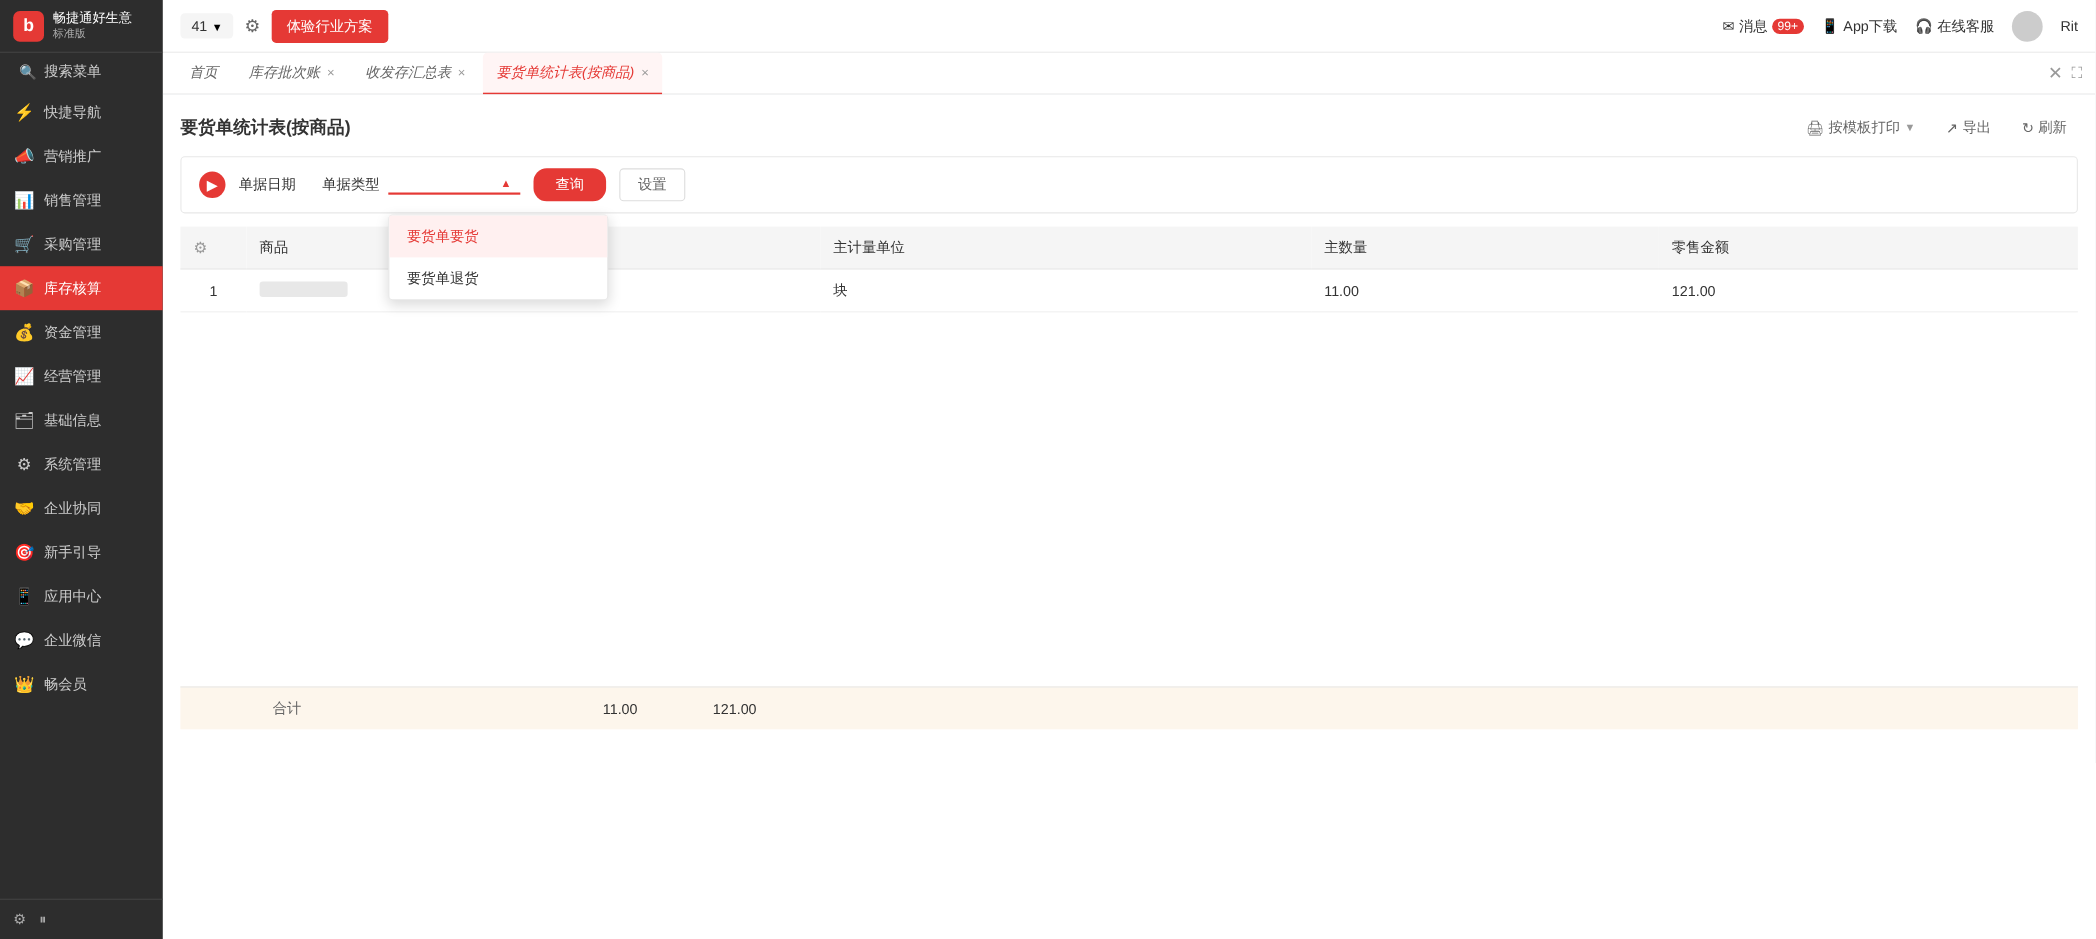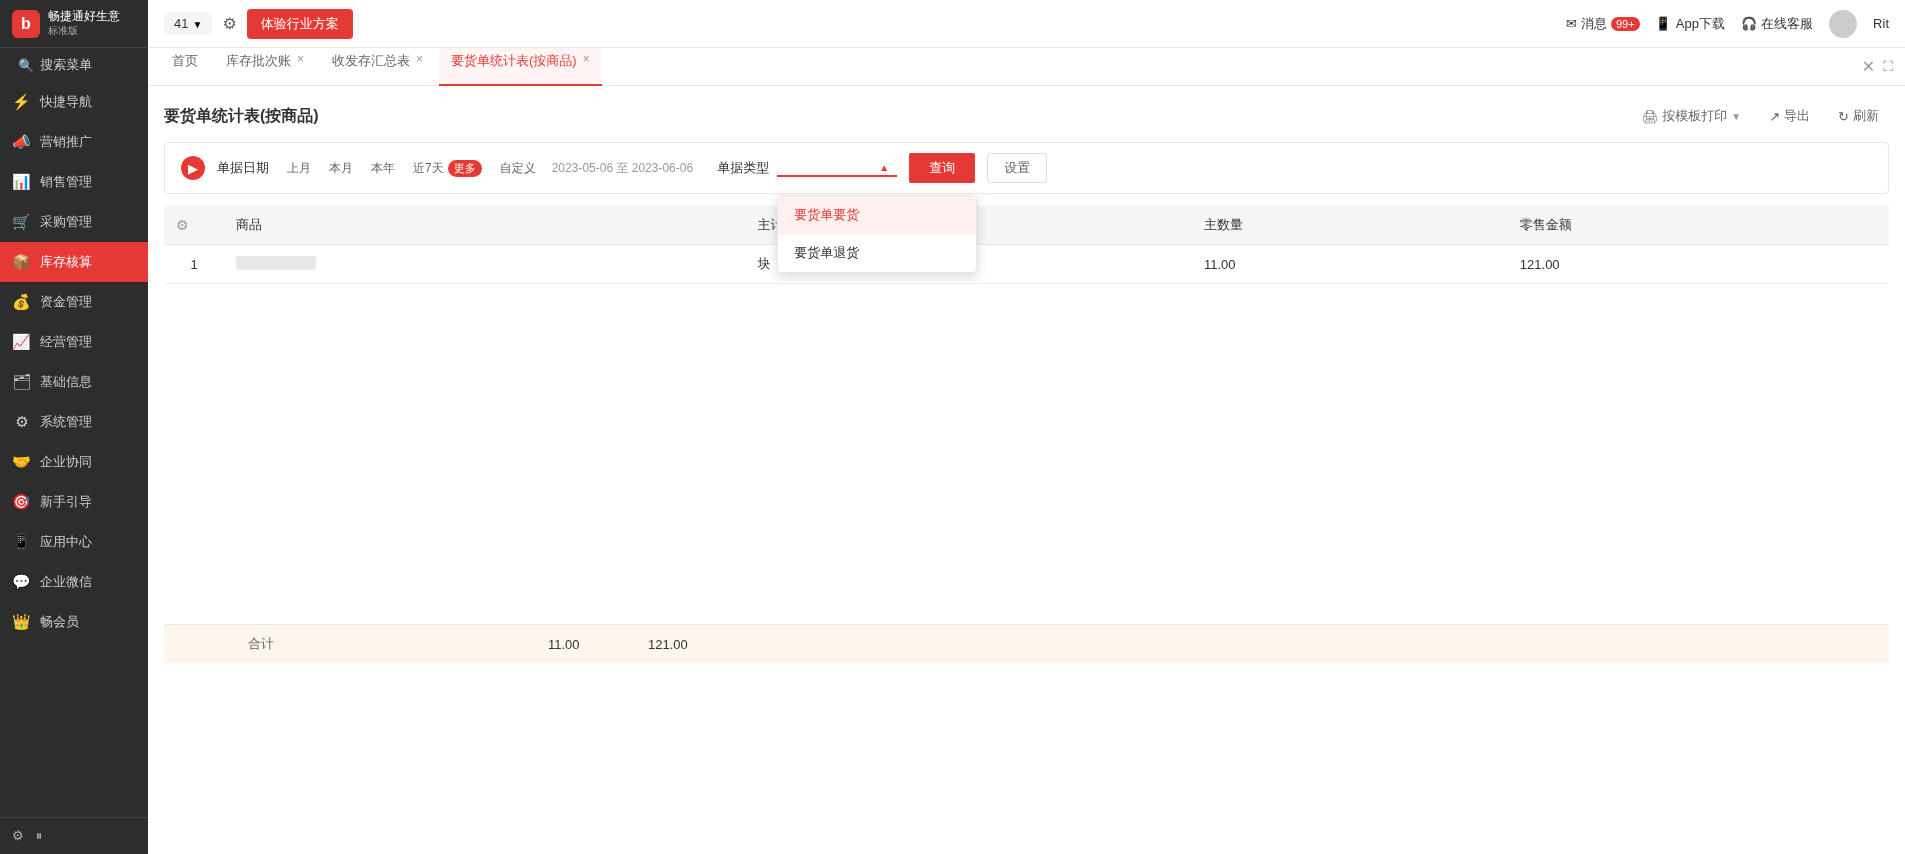--- a/index.html
+++ b/index.html
@@ -86,21 +86,21 @@
       background: #fff;
       border-bottom: 1px solid #e8e8e8;
       display: flex;
       align-items: center;
       padding: 0 12px;
       height: 38px;
       flex-shrink: 0;
       gap: 4px;
     }
     .tab {
-      display: flex; padding: 4px 12px; cursor: pointer; font-size: 13px; color: #666; border-bottom: 2px solid transparent; height: 38px;
+      display: flex; align-items: center; padding: 4px 12px; cursor: pointer; font-size: 13px; color: #666; border-bottom: 2px solid transparent; height: 38px; font-style: italic;
     }
     .tab.active { color: #e53935; border-bottom: 2px solid #e53935; background: #fff5f5; border-radius: 4px 4px 0 0; }
     .tab .close-btn { margin-left: 6px; color: #999; font-size: 12px; }
 
     
     .content-area { flex: 1; overflow: auto; background: #f0f2f5; padding: 0; }
 
     .page-container { background: #fff; margin: 0; padding: 16px; min-height: 100%; }
 
     .page-header {
@@ -132,21 +132,21 @@
     .date-range { font-size: 12px; color: #999; margin-left: 4px; }
     .filter-divider { color: #ddd; }
     .filter-section { display: flex; align-items: flex-end; gap: 8px; }
     .filter-type-label { font-size: 13px; color: #333; }
     .filter-warehouse-label { font-size: 13px; color: #333; }
     .filter-warehouse-input {
       border: 1px solid #ddd; border-radius: 4px; padding: 4px 8px; font-size: 13px; min-width: 150px; outline: none;
     }
     .filter-more { color: #999; cursor: pointer; font-size: 16px; }
     .query-btn {
-      background: #e53935; color: #fff; border: none; border-radius: 2px; padding: 6px 20px; font-size: 13px; cursor: pointer;
+      background: #e53935; color: #fff; border: none; border-radius: 12px; padding: 6px 20px; font-size: 13px; cursor: pointer;
     }
     .setup-btn {
       background: #fff; color: #666; border: 1px solid #ddd; border-radius: 4px; padding: 5px 16px; font-size: 13px; cursor: pointer;
     }
 
     
     .dropdown-container { position: relative; }
     .dropdown-menu {
       position: absolute;
       top: 100%;
@@ -340,31 +340,20 @@
         </div>
       </div>
 
       <div class="filter-bar">
         <div class="expand-btn">
           <span>▶</span>
         </div>
 
         <span class="filter-label">单据日期</span>
 
-        <div class="date-shortcuts">
-          <span class="date-btn">上月</span>
-          <span class="date-btn">本月</span>
-          <span class="date-btn">本年</span>
-          <span class="date-btn" style="display:flex;align-items:center;gap:4px;">
-            近7天
-            <span style="background:#e53935;color:#fff;border-radius:10px;padding:1px 6px;font-size:11px;">更多</span>
-          </span>
-          <span class="date-btn">自定义</span>
-          <span class="date-range">2023-05-06 至 2023-06-06</span>
-        </div>
 
         <div class="filter-divider"> </div>
 
         <div class="filter-section dropdown-container">
           <span class="filter-type-label">单据类型</span>
           <div style="display:flex;align-items:center;border-bottom:2px solid #e53935;padding:2px 8px;min-width:120px;cursor:pointer;">
             <span style="flex:1;font-size:13px;color:#333;"></span>
             <span style="font-size:10px;color:#e53935;">▲</span>
           </div>
 

